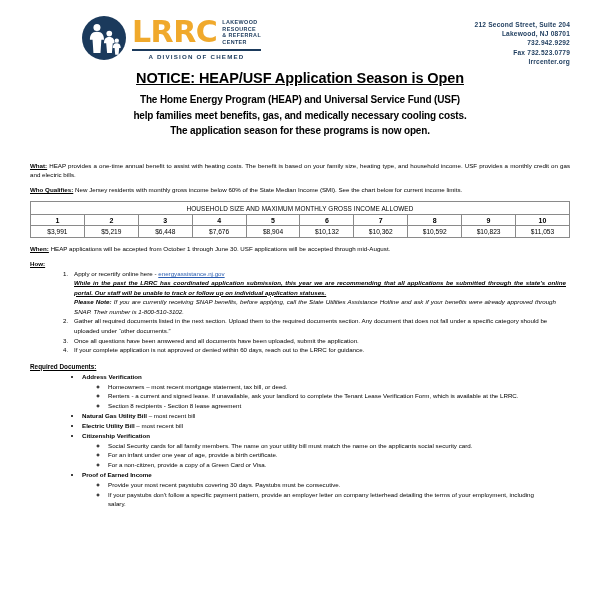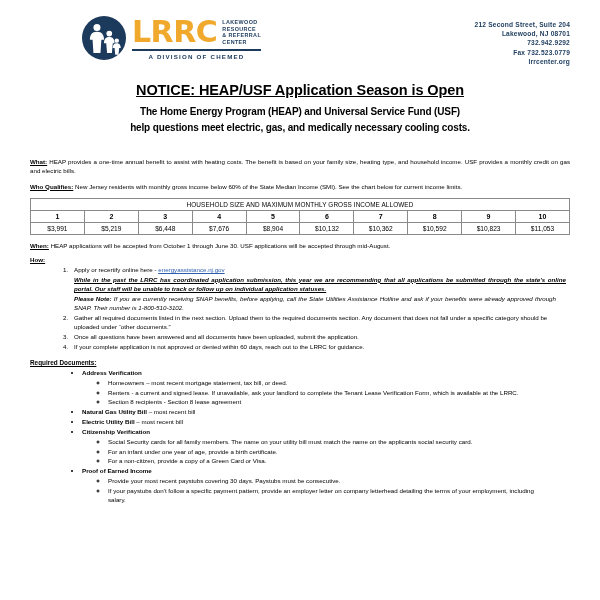--- a/index.html
+++ b/index.html
@@ -88,21 +88,21 @@
     padding-top: 4px;
     letter-spacing: 0.2px;
   }
 
   
   .notice-title {
     text-align: center;
     font-size: 14.5px;
     font-weight: bold;
     text-decoration: underline;
-    margin-top: 16px;
+    margin-top: 4px;
     letter-spacing: -0.1px;
   }
   .subtitle {
     text-align: center;
     font-size: 10px;
     font-weight: bold;
     line-height: 15.5px;
     margin-top: 6px;
     letter-spacing: -0.15px;
   }
@@ -242,21 +242,22 @@
       <div>Lakewood, NJ 08701</div>
       <div>732.942.9292</div>
       <div>Fax 732.523.0779</div>
       <div>lrrcenter.org</div>
     </div>
   </div>
 
   <div class="notice-title">NOTICE:  HEAP/USF Application Season is Open</div>
   <div class="subtitle">
     <div>The Home Energy Program (HEAP) and Universal Service Fund (USF)</div>
-    <div>help questions meet electric, gas, and medically necessary cooling costs.</div>
+    <div>help families meet benefits, gas, and medically necessary cooling costs.</div>
+    <div>The application season for these programs is now open.</div>
   </div>
 
   <div class="body-text sec-what">
     <u class="lbl">What:</u><span> HEAP provides a one-time annual benefit to assist with heating costs. The benefit is based on your family size, heating type, and household income. USF provides a monthly credit on gas and electric bills.</span>
   </div>
 
   <div class="body-text sec-who">
     <u class="lbl">Who Qualifies:</u><span> New Jersey residents with monthly gross income below 60% of the State Median Income (SMI). See the chart below for current income limits.</span>
   </div>
 

